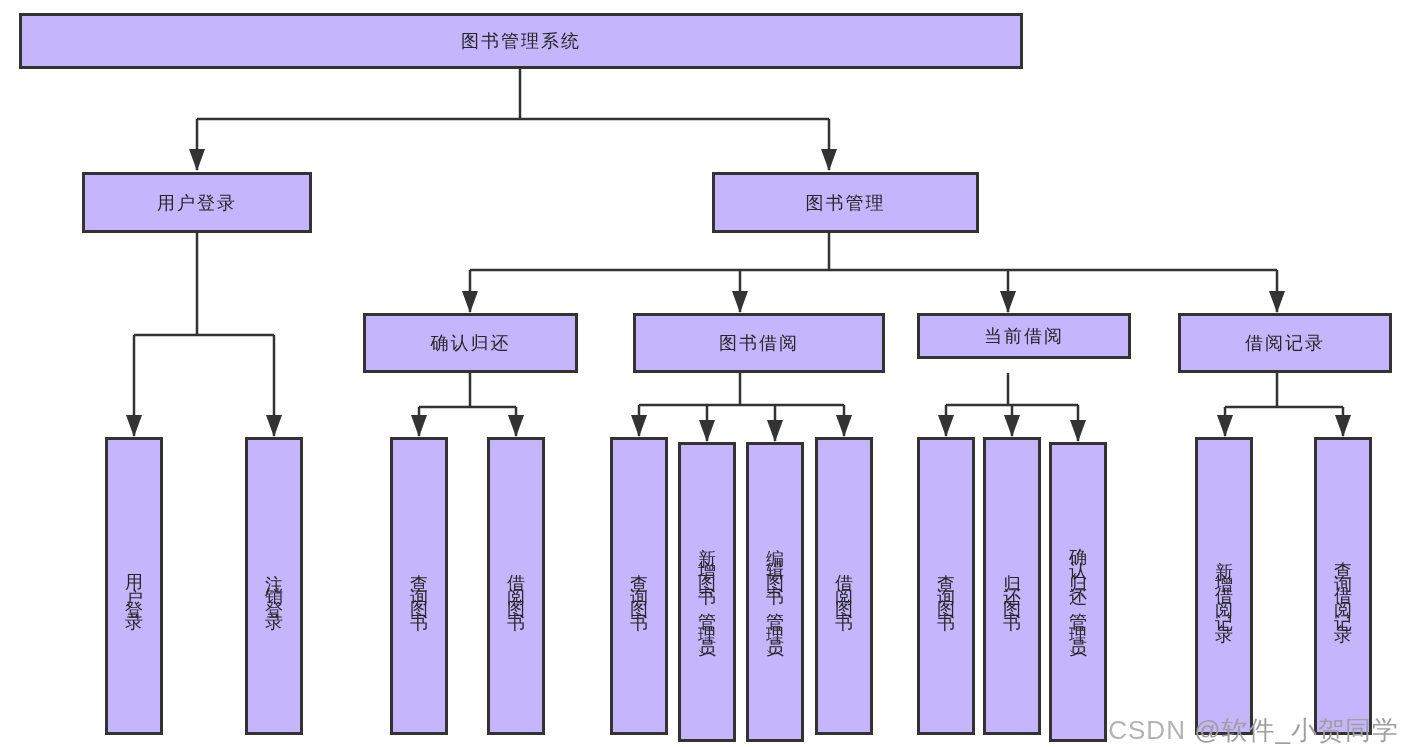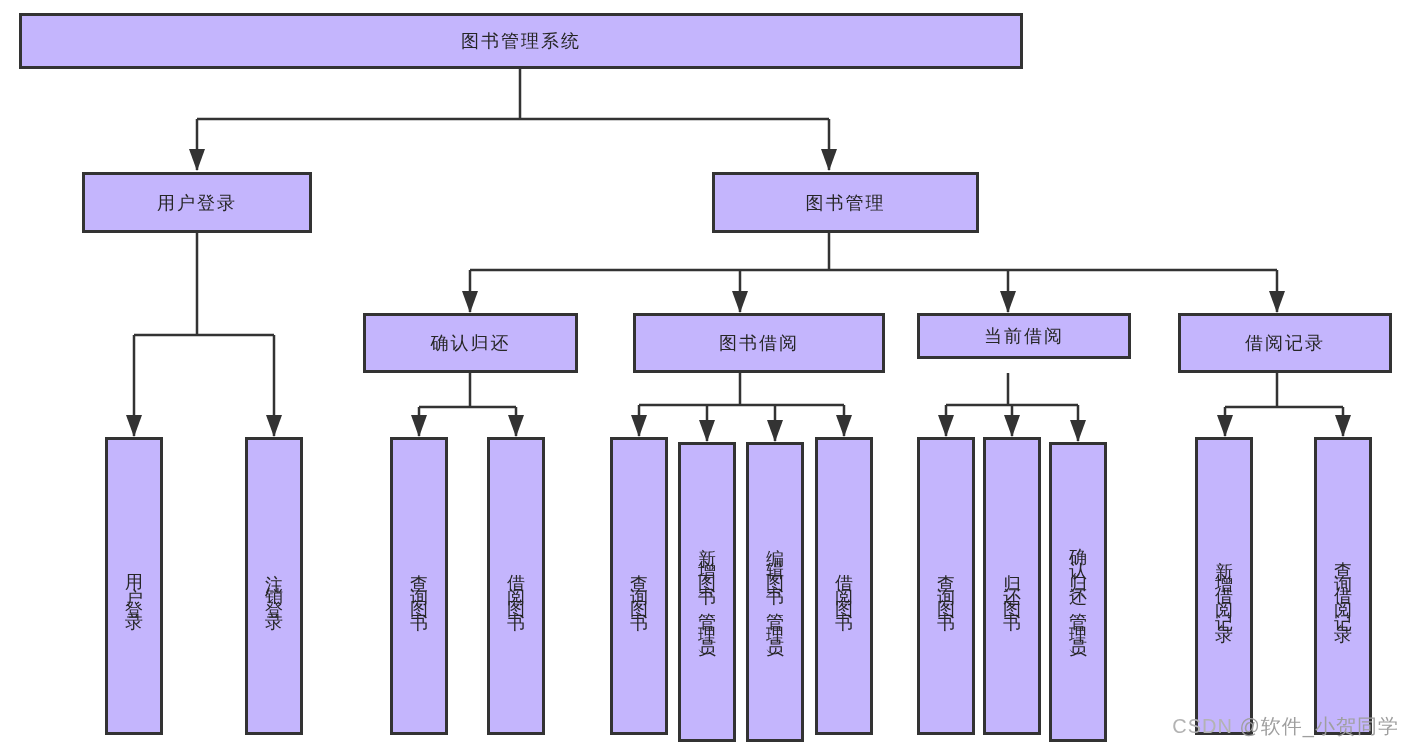--- a/index.html
+++ b/index.html
@@ -31,21 +31,21 @@
     text-orientation:mixed;
     letter-spacing:13px;
     line-height:1;
     padding:6px 0;
   }
   .watermark{
     position:absolute;
     right:6px;
     top:713px;
     z-index:5;
-    font-size:20px;
+    font-size:26px;
     letter-spacing:1px;
     color:#b3b3b3;
     white-space:nowrap;
     margin-left:12px;
   }
   .watermark .handle{color:#9f9f9f;}
 </style>
 </head>
 <body>
 

